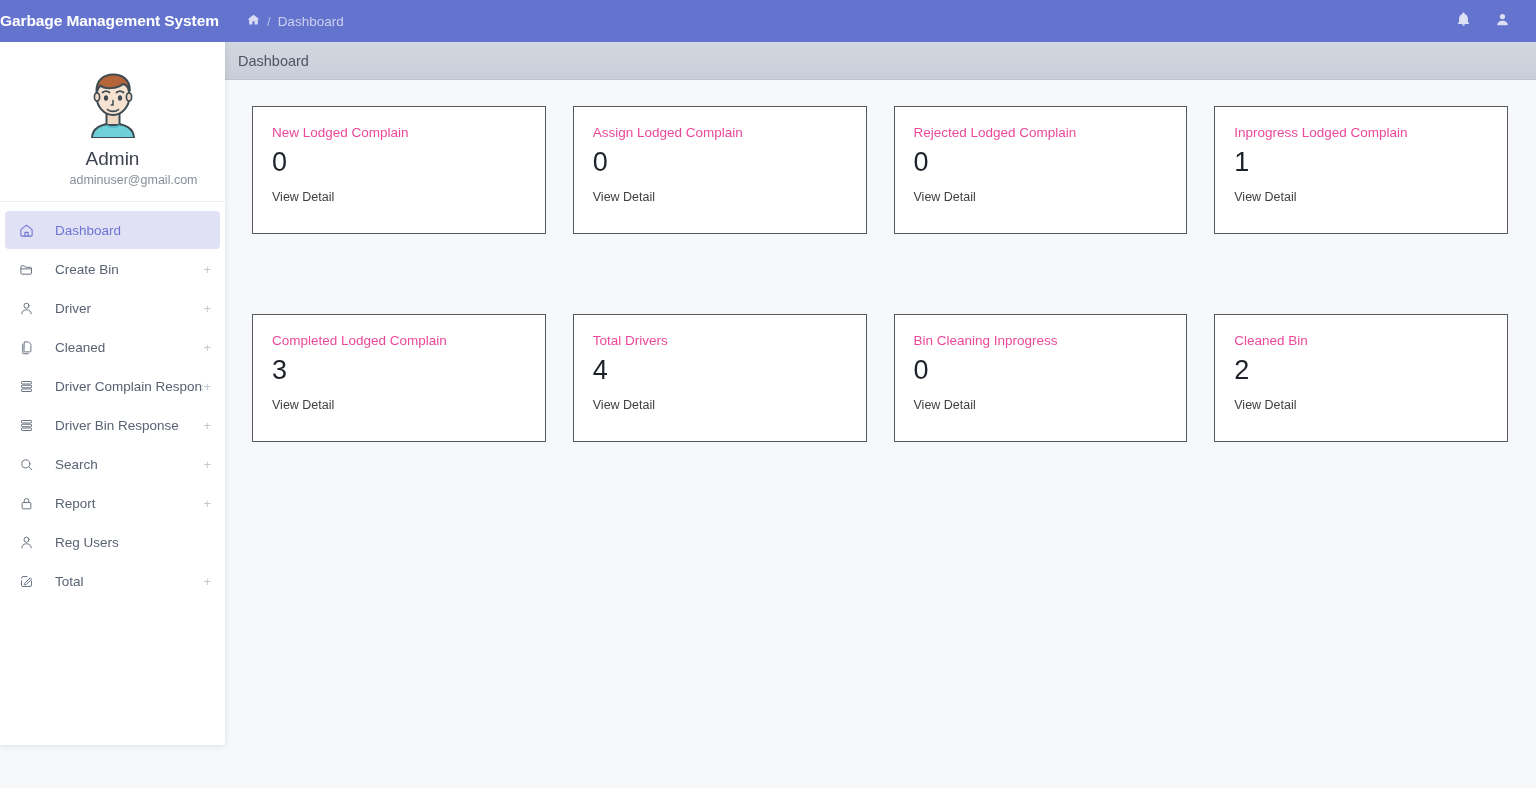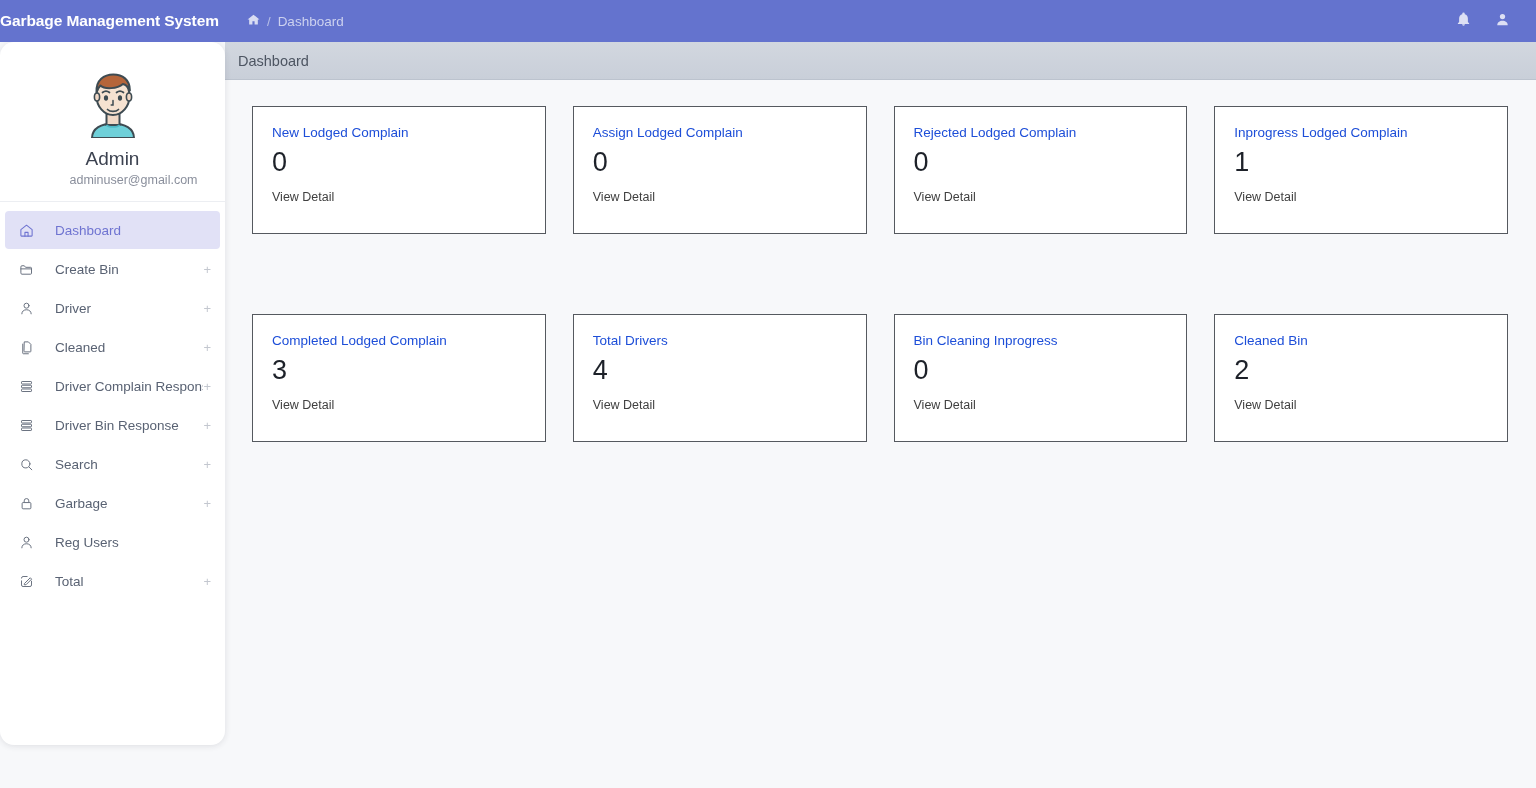--- a/index.html
+++ b/index.html
@@ -54,21 +54,20 @@
 
   
   .sidebar {
     position: absolute;
     top: 42px; left: 0;
     width: 225px;
     height: 703px;
     background: #ffffff;
     box-shadow: 0 1px 6px rgba(40,45,60,.12);
     z-index: 20;
-    border-radius: 14px;
   }
   .profile {
     padding: 22px 0 14px 0;
     text-align: center;
     border-bottom: 1px solid #eceef2;
   }
   .avatar-wrap { display: flex; justify-content: center; }
   .user-name {
     margin-top: 10px;
     font-size: 19px;
@@ -146,21 +145,21 @@
 
   .card {
     flex: 1 1 0;
     height: 128px;
     background: #ffffff;
     border: 1.5px solid #55595f;
     padding: 18px 19px 0 19px;
   }
   .card-title {
     font-size: 13.5px;
-    color: #1d4ed8;
+    color: #ec4899;
     white-space: nowrap;
   }
   .card-value {
     margin-top: 9px;
     font-size: 27px;
     color: #1d2129;
     line-height: 1;
     font-weight: normal;
   }
   .card-link {
@@ -317,21 +316,21 @@
       <span class="mi-plus">+</span>
     </div>
 
     <div class="menu-item">
       <span class="mi-ico">
         <svg width="15" height="15" viewBox="0 0 24 24" fill="none" stroke="#6b7381" stroke-width="1.6" stroke-linejoin="round">
           <rect x="5" y="10.5" width="14" height="10" rx="1.5"></rect>
             <path d="M8.3 10.5V7.8a3.7 3.7 0 0 1 7.4 0v2.7"></path>
         </svg>
       </span>
-      <span class="mi-label">Garbage</span>
+      <span class="mi-label">Report</span>
       <span class="mi-plus">+</span>
     </div>
 
     <div class="menu-item">
       <span class="mi-ico">
         <svg width="15" height="15" viewBox="0 0 24 24" fill="none" stroke="#6b7381" stroke-width="1.6" stroke-linecap="round" stroke-linejoin="round">
           <circle cx="12" cy="7.5" r="4"></circle>
             <path d="M4.5 20.5c0-4.2 3.4-6.5 7.5-6.5s7.5 2.3 7.5 6.5"></path>
         </svg>
       </span>

